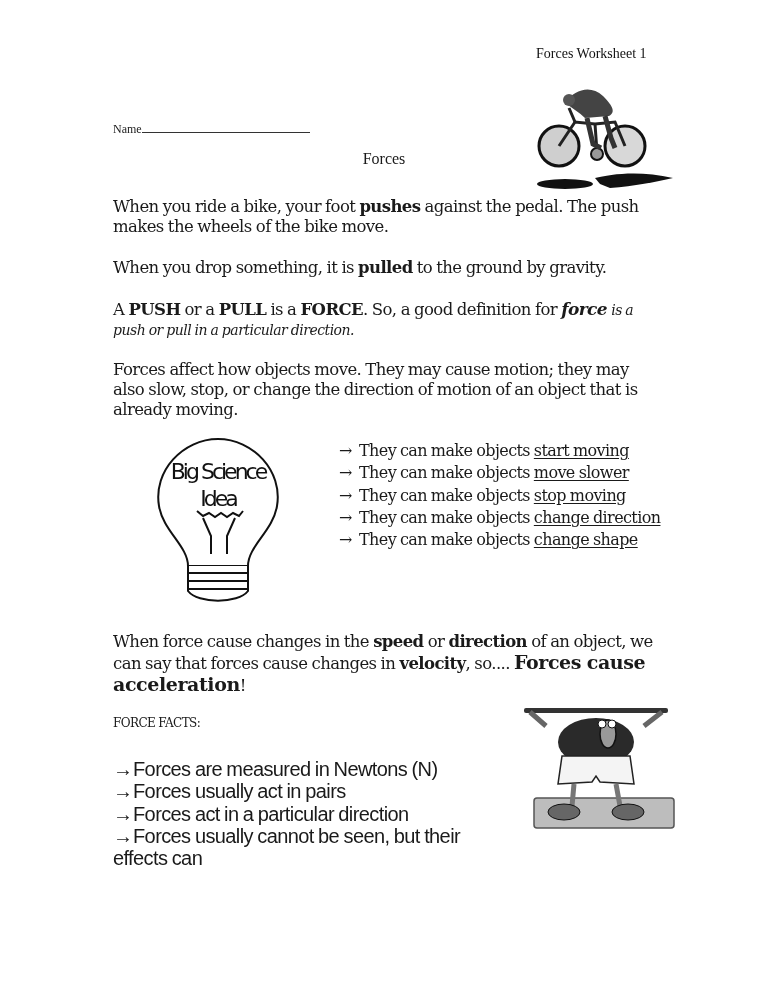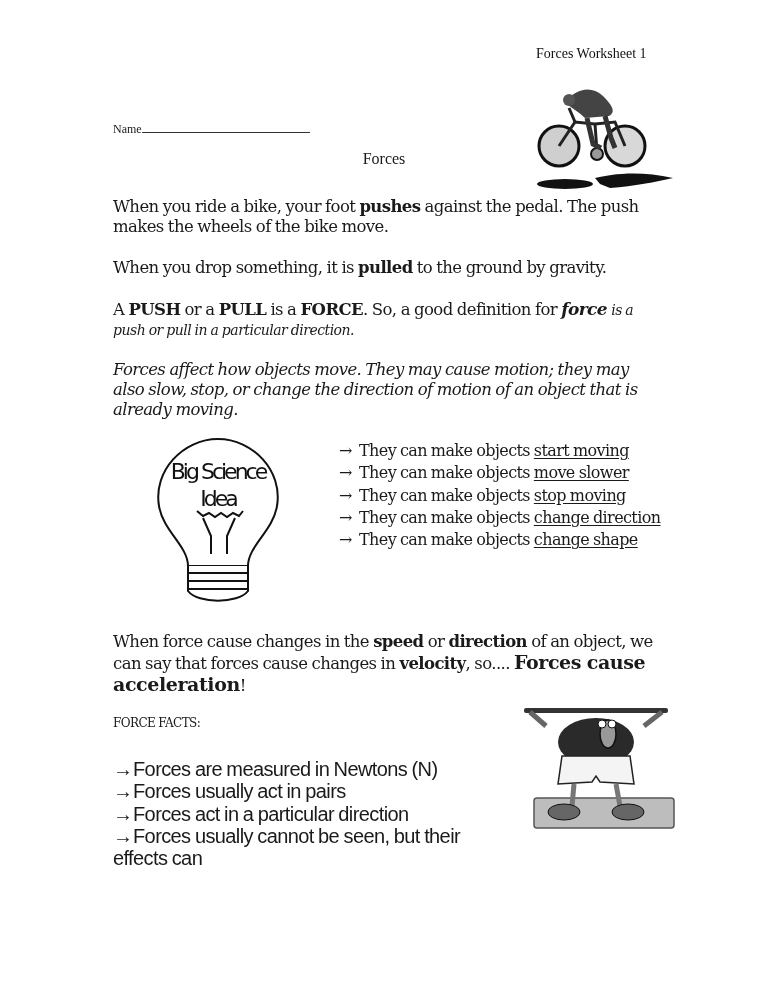--- a/index.html
+++ b/index.html
@@ -52,21 +52,21 @@
 </div>
 
 <div class="abs para" style="top:258px;">
   <span>When you drop something, it is </span><b>pulled</b><span> to the ground by gravity.</span>
 </div>
 
 <div class="abs para" style="top:299px;">
   <span>A </span><b>PUSH</b><span> or a </span><b>PULL</b><span> is a </span><b>FORCE</b><span>.  So, a good definition for </span><span class="def-force">force</span> <span class="def-ital">is a push or pull in a particular direction.</span>
 </div>
 
-<div class="abs para" style="top:360px;font-style:italic;">Forces affect how objects move.  They may cause motion; they may also slow, stop, or change the direction of motion of an object that is already moving.</div>
+<div class="abs para" style="top:360px;">Forces affect how objects move.  They may cause motion; they may also slow, stop, or change the direction of motion of an object that is already moving.</div>
 
 <svg class="abs" style="left:143px;top:436px;" width="150" height="170" viewBox="0 0 150 170">
   <path d="M45 130 C45 110 20 95 16 70 C10 35 40 3 75 3 C110 3 140 35 134 70 C130 95 105 110 105 130 Z" fill="#fff" stroke="#111" stroke-width="2"></path>
   <path d="M45 130 L45 155 C55 168 95 168 105 155 L105 130" fill="#fff" stroke="#111" stroke-width="2"></path>
   <line x1="45" y1="137" x2="105" y2="137" stroke="#111" stroke-width="2"></line>
   <line x1="45" y1="145" x2="105" y2="145" stroke="#111" stroke-width="2"></line>
   <line x1="45" y1="153" x2="105" y2="153" stroke="#111" stroke-width="2"></line>
   <path d="M54 75 L60 80 L66 77 L72 81 L78 77 L84 81 L90 77 L96 80 L100 75" fill="none" stroke="#111" stroke-width="2"></path>
   <path d="M60 82 L68 100 L68 118 M92 82 L84 100 L84 118" fill="none" stroke="#111" stroke-width="2"></path>
   <text x="75" y="43" text-anchor="middle" class="bulb-label">Big Science</text>

